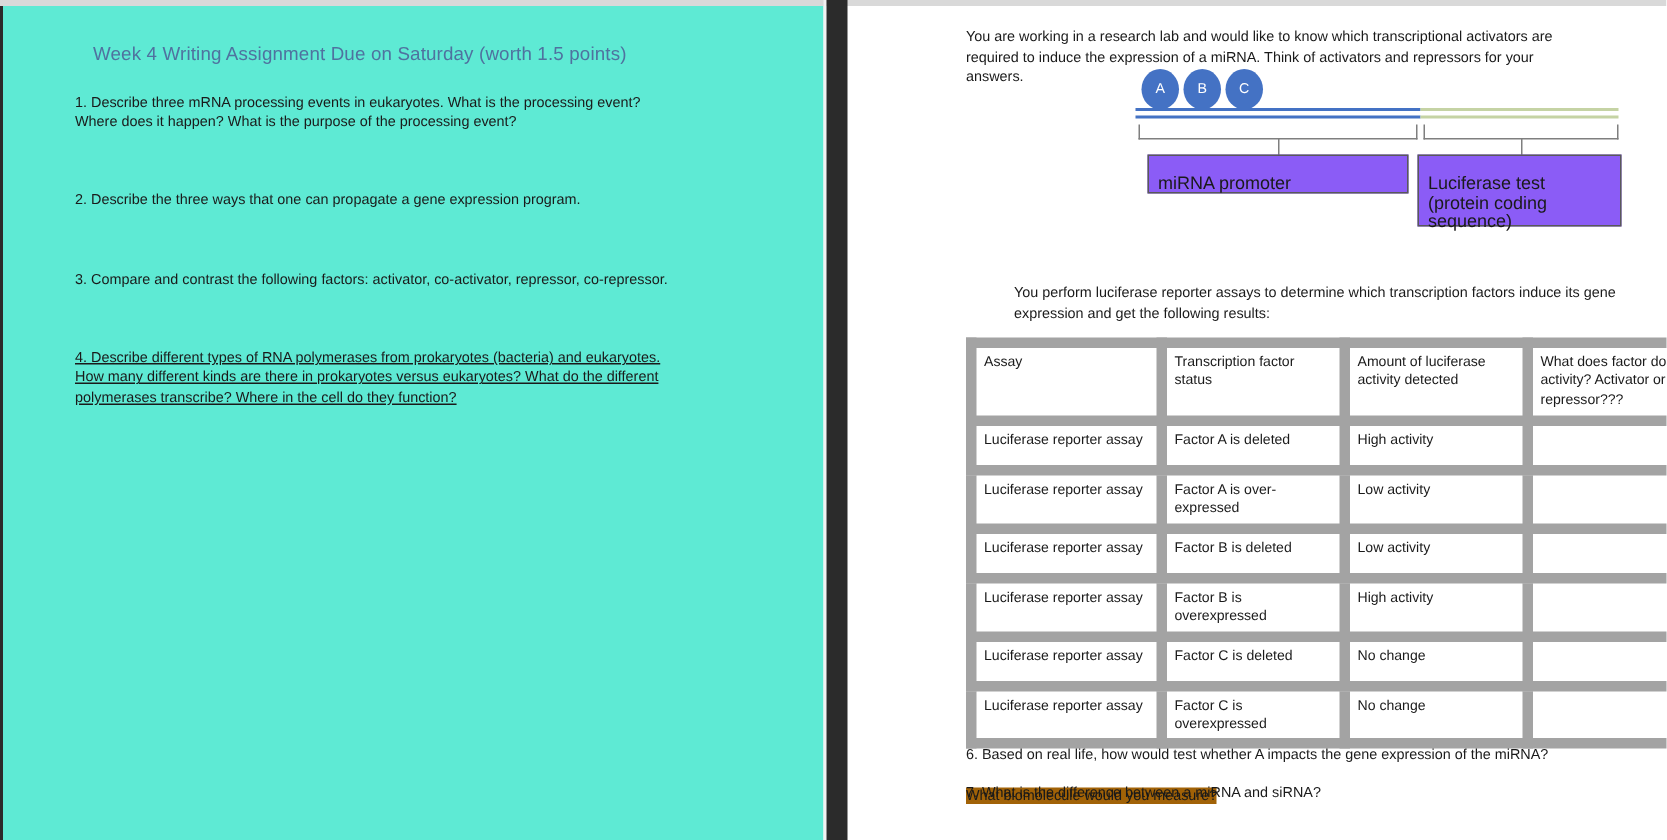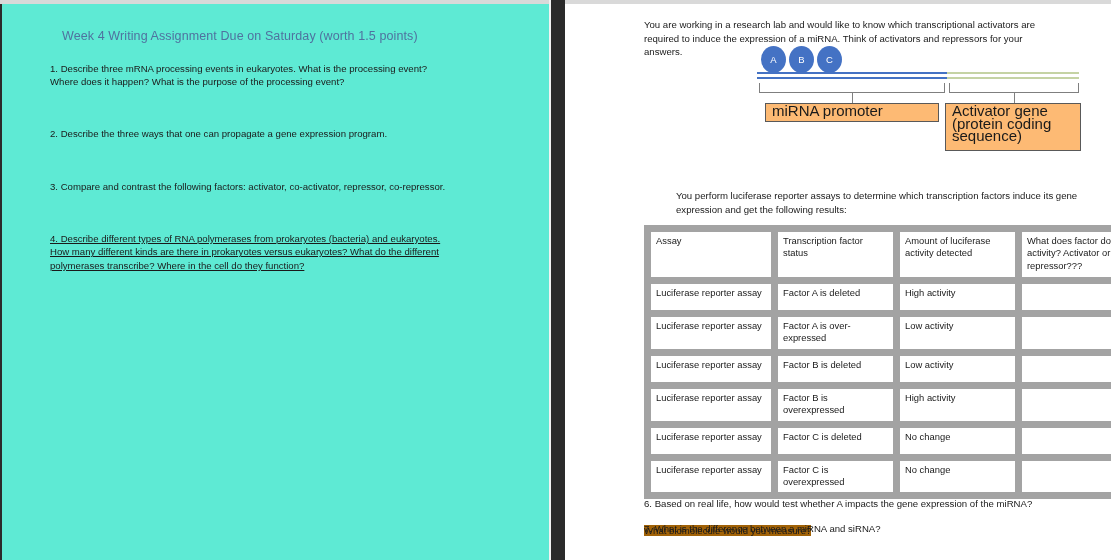--- a/index.html
+++ b/index.html
@@ -173,24 +173,24 @@
     height: 12px;
   }
   #stem-promoter { left: 119px; }
   #stem-gene { left: 281px; }
 
   .label-box {
     position: absolute;
     border: 1px solid #595959;
     box-sizing: border-box;
     color: #1a1a1a;
-    font-size: 15px;
+    font-size: 12px;
     line-height: 12.6px;
-    padding: 1px 6px;
-    background: #fdba74;
+    padding: 12px 6px;
+    background: #8b5cf6;
     white-space: pre-line;
   }
   #box-promoter {
     left: 32px;
     top: 59px;
     width: 174px;
     height: 19px;
   }
   #box-gene {
     left: 212px;
@@ -279,21 +279,21 @@
       <div class="dna-line" id="dna-gene-top"></div>
       <div class="dna-line" id="dna-promoter-bot"></div>
       <div class="dna-line" id="dna-gene-bot"></div>
 
       <div class="brace" id="brace-promoter"></div>
       <div class="brace-stem" id="stem-promoter"></div>
       <div class="brace" id="brace-gene"></div>
       <div class="brace-stem" id="stem-gene"></div>
 
       <div class="label-box" id="box-promoter">miRNA promoter</div>
-      <div class="label-box" id="box-gene">Activator gene
+      <div class="label-box" id="box-gene">Luciferase test
 (protein coding
 sequence)</div>
     </div>
 
     <div class="r-para" id="r-assay-lead">You perform luciferase reporter assays to determine which transcription factors induce its gene
 expression and get the following results:</div>
 
     <table id="results-table">
       <tbody>
         <tr class="hdr">

